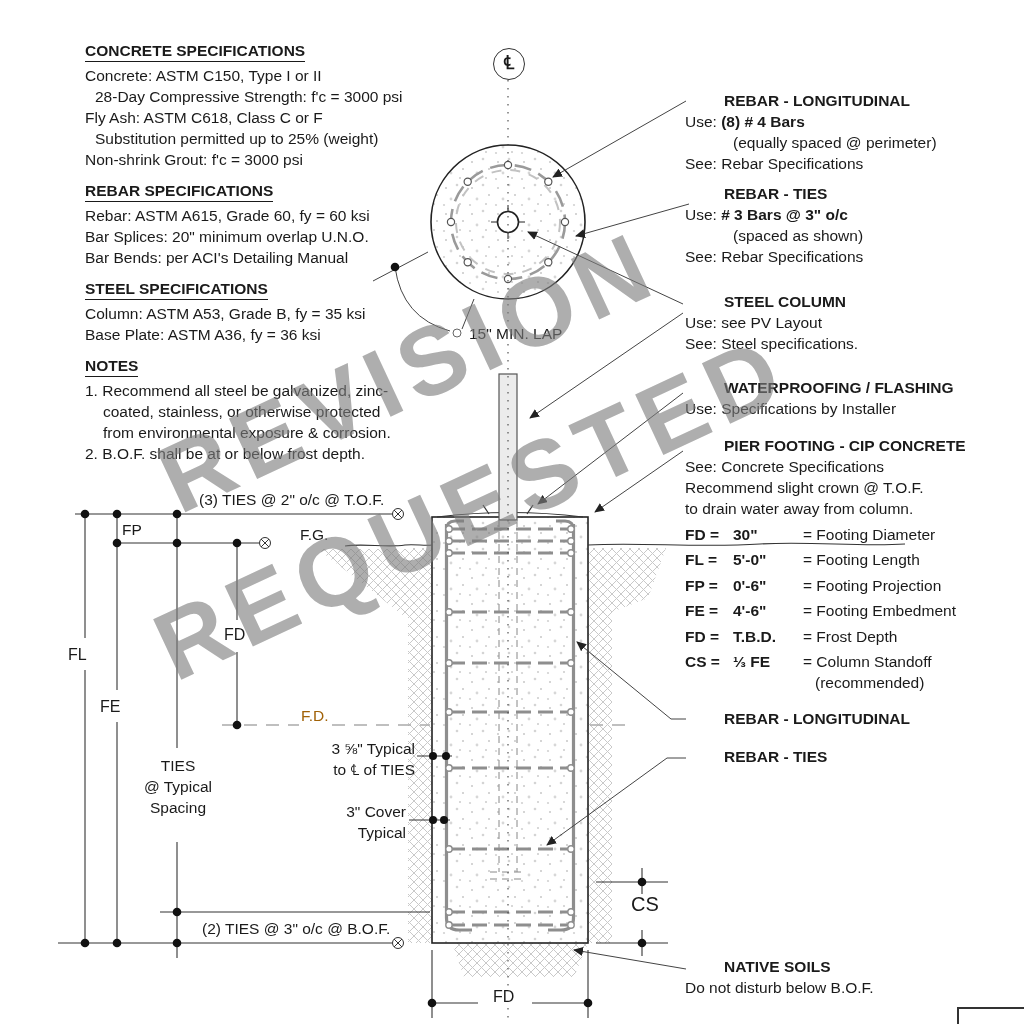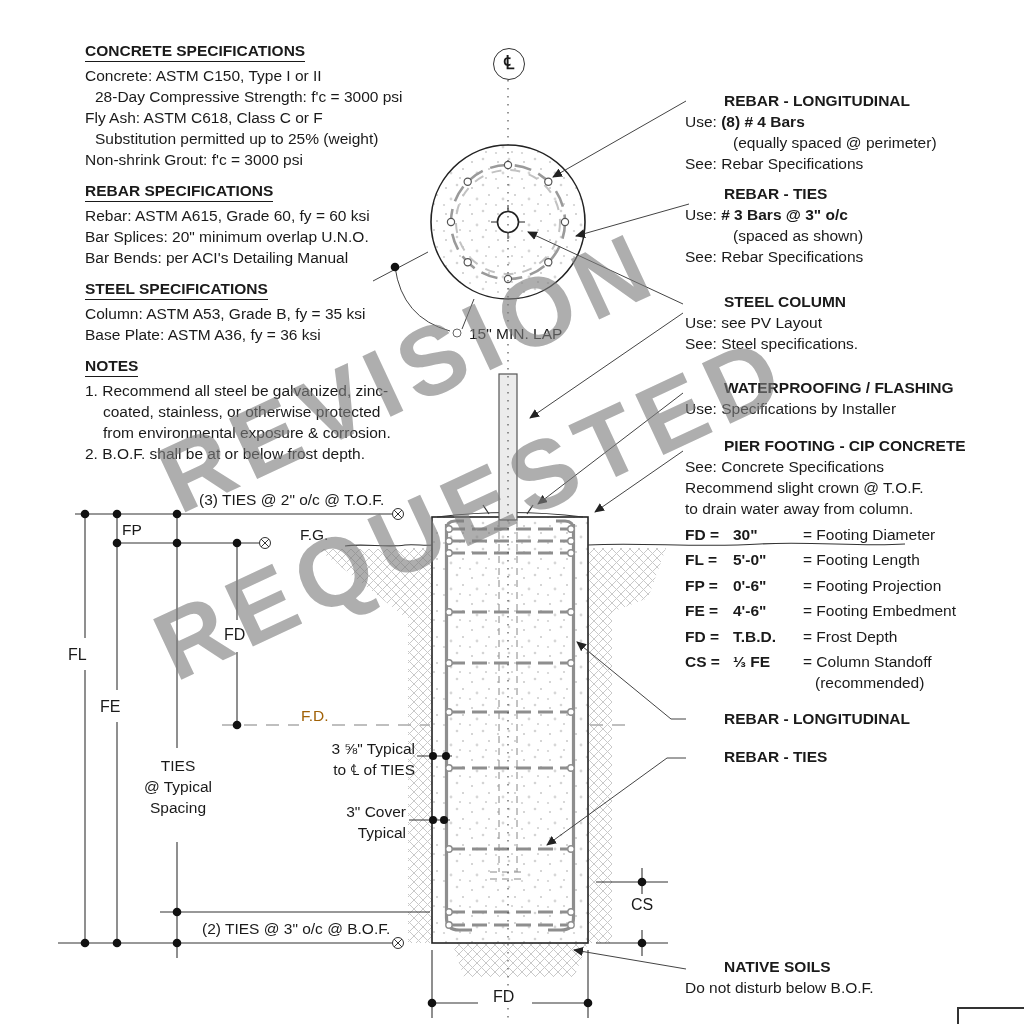--- a/index.html
+++ b/index.html
@@ -378,21 +378,21 @@
   <div>3 ⅝" Typical</div>
   <div>to ℄ of TIES</div>
 </div>
 
 <div class="txt rt" style="left:330px;top:801px;width:76px;">
   <div>3" Cover</div>
   <div>Typical</div>
 </div>
 
 <span class="txt dim" style="left:200px;top:918px;">(2) TIES @ 3" o/c @ B.O.F.</span>
-<span class="txt dim" style="left:629px;top:894px;font-size:16px;">CS</span>
+<span class="txt dim" style="left:629px;top:894px;font-size:20px;">CS</span>
 <span class="txt dim" style="left:491px;top:986px;font-size:16px;">FD</span>
 
 <div class="watermark">
   <div>REVISION</div>
   <div>REQUESTED</div>
 </div>
 
 </div>
 
 </body></html>

